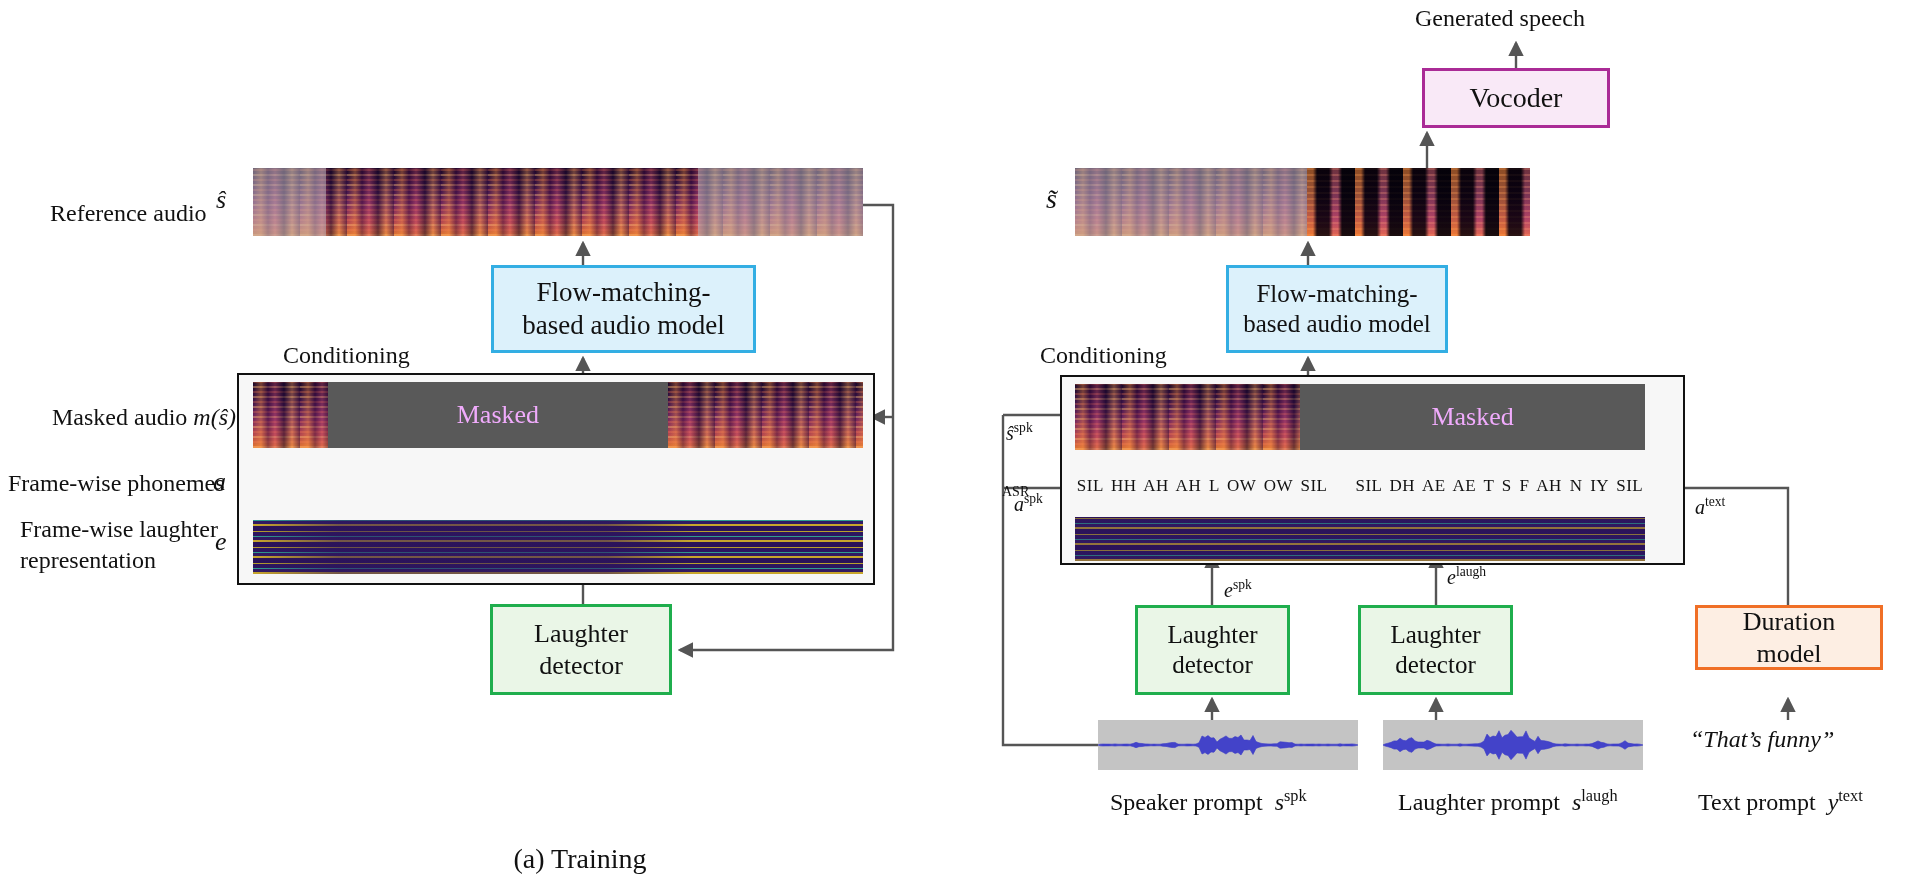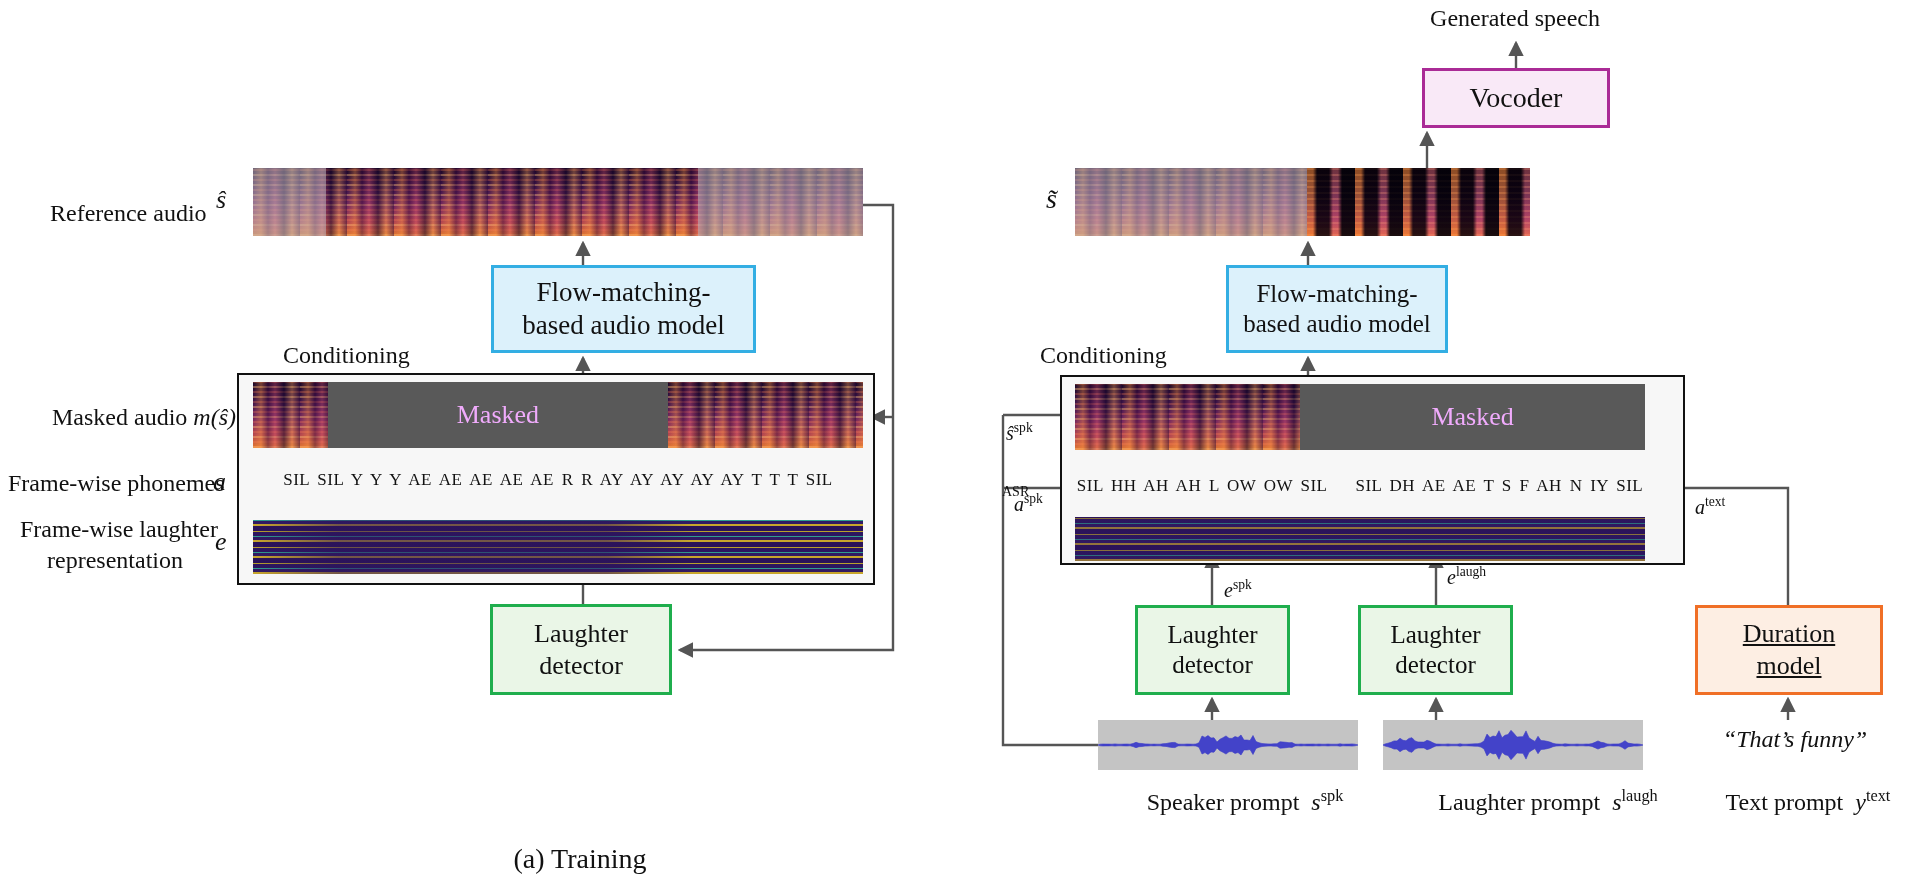--- a/index.html
+++ b/index.html
@@ -2,21 +2,21 @@
 <html style="--flow-model-fill: #dcf1fb; --flow-model-border: #33aee3; --detector-fill: #eaf6e7; --detector-border: #1fae4d; --vocoder-fill: #f9e9f7; --vocoder-border: #aa2b96; --duration-fill: #fdeee3; --duration-border: #f06f26; --masked-fill: #595959; --arrow: #555555;"><head>
 <meta charset="utf-8">
 <style>
   html,body{margin:0;padding:0;background:#ffffff;}
   .canvas{position:relative;width:1920px;height:893px;background:#ffffff;overflow:hidden;
           font-family:"Liberation Serif","DejaVu Serif",serif;color:#111;}
   .abs{position:absolute;}
   .lbl{font-size:24px;white-space:nowrap;}
   .mvar{font-style:italic;}
   sup{font-size:0.68em;font-style:normal;}
-  .center{text-align:center;}
+  .center{}
 
   
   .box{position:absolute;display:flex;align-items:center;justify-content:center;
        text-align:center;line-height:1.22;box-sizing:border-box;}
   .flowbox{background:var(--flow-model-fill);border:3px solid var(--flow-model-border);font-size:27px;margin-left:36px;}
   .flowbox.r{font-size:25px;}
   .detbox{background:var(--detector-fill);border:3px solid var(--detector-border);font-size:26px;}
   .vocbox{background:var(--vocoder-fill);border:3px solid var(--vocoder-border);font-size:28px;}
   .durbox{background:var(--duration-fill);border:3px solid var(--duration-border);font-size:26px;}
   .condbox{position:absolute;background:#f7f7f7;border:2.5px solid #111;box-sizing:border-box;}
@@ -93,21 +93,21 @@
   [data-name="speaker-audio-symbol"]{left:1006px;top:420px;}
   [data-name="asr-label"]{left:1002px;top:484px;font-size:14px;}
   [data-name="speaker-phoneme-symbol"]{left:1014px;top:491px;}
   [data-name="phoneme-row-inference"]{left:1075px;top:471px;width:570px;height:30px;gap:28px;}
   [data-name="text-phoneme-symbol"]{left:1695px;top:494px;}
   [data-name="laughter-rep-inference"]{left:1075px;top:517px;width:570px;height:44px;}
   [data-name="e-spk-label"]{left:1224px;top:577px;}
   [data-name="e-laugh-label"]{left:1447px;top:564px;}
   [data-name="laughter-detector-box-1"]{left:1135px;top:605px;width:155px;height:90px;font-size:25px;}
   [data-name="laughter-detector-box-2"]{left:1358px;top:605px;width:155px;height:90px;font-size:25px;}
-  [data-name="duration-model-box"]{left:1695px;top:605px;width:188px;height:90px;text-decoration:underline;}
+  [data-name="duration-model-box"]{left:1695px;top:605px;width:188px;height:65px;}
   [data-name="speaker-prompt-waveform"]{left:1098px;top:720px;width:260px;height:50px;}
   [data-name="laughter-prompt-waveform"]{left:1383px;top:720px;width:260px;height:50px;}
   [data-name="speaker-prompt-label"]{left:1110px;top:786px;width:270px;}
   [data-name="laughter-prompt-label"]{left:1398px;top:786px;width:300px;}
   [data-name="text-prompt-quote"]{left:1690px;top:726px;width:210px;font-style:italic;}
   [data-name="text-prompt-label"]{left:1698px;top:786px;width:220px;}
   [data-name="caption-inference"]{left:1230px;top:843px;width:320px;}
 
   [data-name="connector-arrows"]{left:0;top:0;pointer-events:none;}
 </style>
@@ -170,23 +170,20 @@
       <span data-name="masked-text">Masked</span>
     </div>
     <div class="spec" data-name="unmasked-spectrogram-right" style="left:68%;top:0;bottom:0;right:0;"></div>
   </div>
   <div class="abs lbl" data-name="masked-audio-label">
     <span>Masked audio</span>&nbsp;<i class="mvar">m(ŝ)</i>
   </div>
 
   <div class="abs lbl" data-name="phonemes-label-training">Frame-wise phonemes</div>
   <i class="abs" data-name="phonemes-symbol-training">a</i>
-  <div class="phrow" data-name="phoneme-row-training">
-    <span data-name="phoneme-sequence-training">SIL SIL Y Y Y AE AE AE AE AE R R AY AY AY AY AY T T T SIL</span>
-  </div>
 
   <div class="abs lbl center" data-name="laughter-rep-label">
     <div>Frame-wise laughter</div>
     <div>representation</div>
   </div>
   <i class="abs" data-name="laughter-rep-symbol">e</i>
   <div class="erep" data-name="laughter-rep-training"></div>
 
   <div class="box detbox" data-name="laughter-detector-box-training">
     <div data-name="laughter-detector-label-training">

